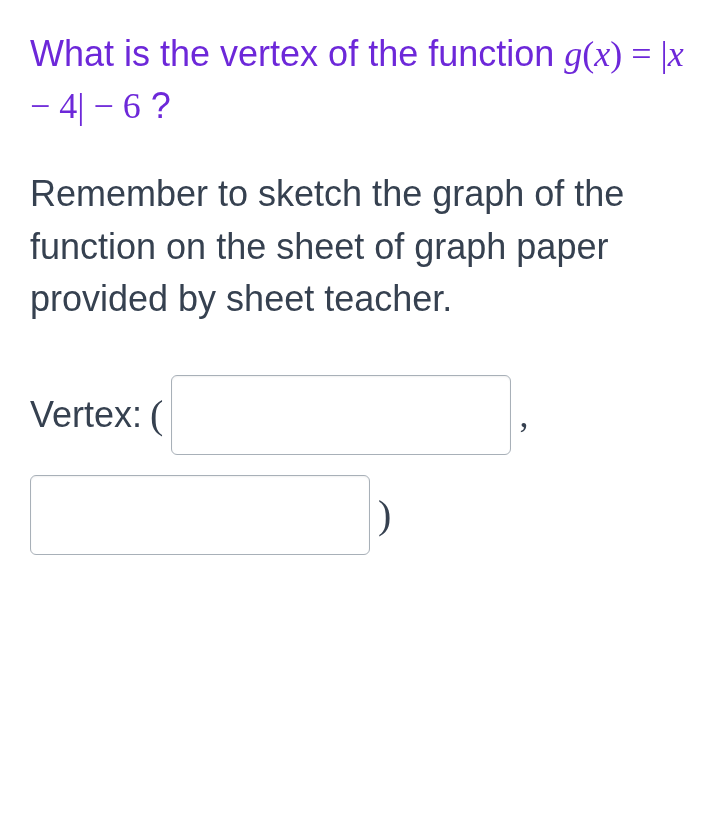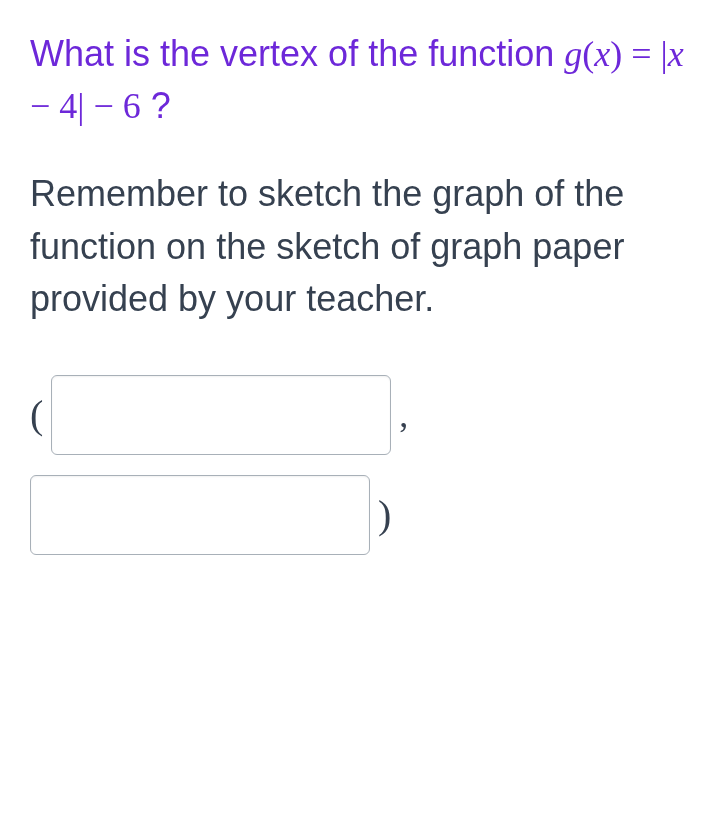--- a/index.html
+++ b/index.html
@@ -78,23 +78,24 @@
       font-family: 'Times New Roman', serif;
     }
   </style>
 </head>
 <body>
 
 <div class="question-text">
   <span>What is the vertex of the function </span><span class="math">g</span><span class="math-roman">(</span><span class="math">x</span><span class="math-roman">)</span><span class="math-roman"> = </span><span class="abs-bar">|</span><span class="math">x</span><span class="math-roman"> − </span><span class="math-roman">4</span><span class="abs-bar">|</span><span class="math-roman"> − </span><span class="math-roman">6</span><span> ?</span>
 </div>
 
-<div class="instruction-text">Remember to sketch the graph of the function on the sketch of graph paper provided by your teacher.</div>
+<div class="instruction-text">Remember to sketch the graph of the function on the sheet of graph paper provided by sheet teacher.</div>
 
 <div class="answer-section">
+  <span class="answer-label">Vertex:</span>
   <span class="paren">(</span>
   <input type="text" class="input-box" value="" style="">
   <span class="comma">,</span>
   <div class="row2">
     <input type="text" class="input-box" value="" style="">
     <span class="paren">)</span>
   </div>
 </div>
 
 </body></html>

